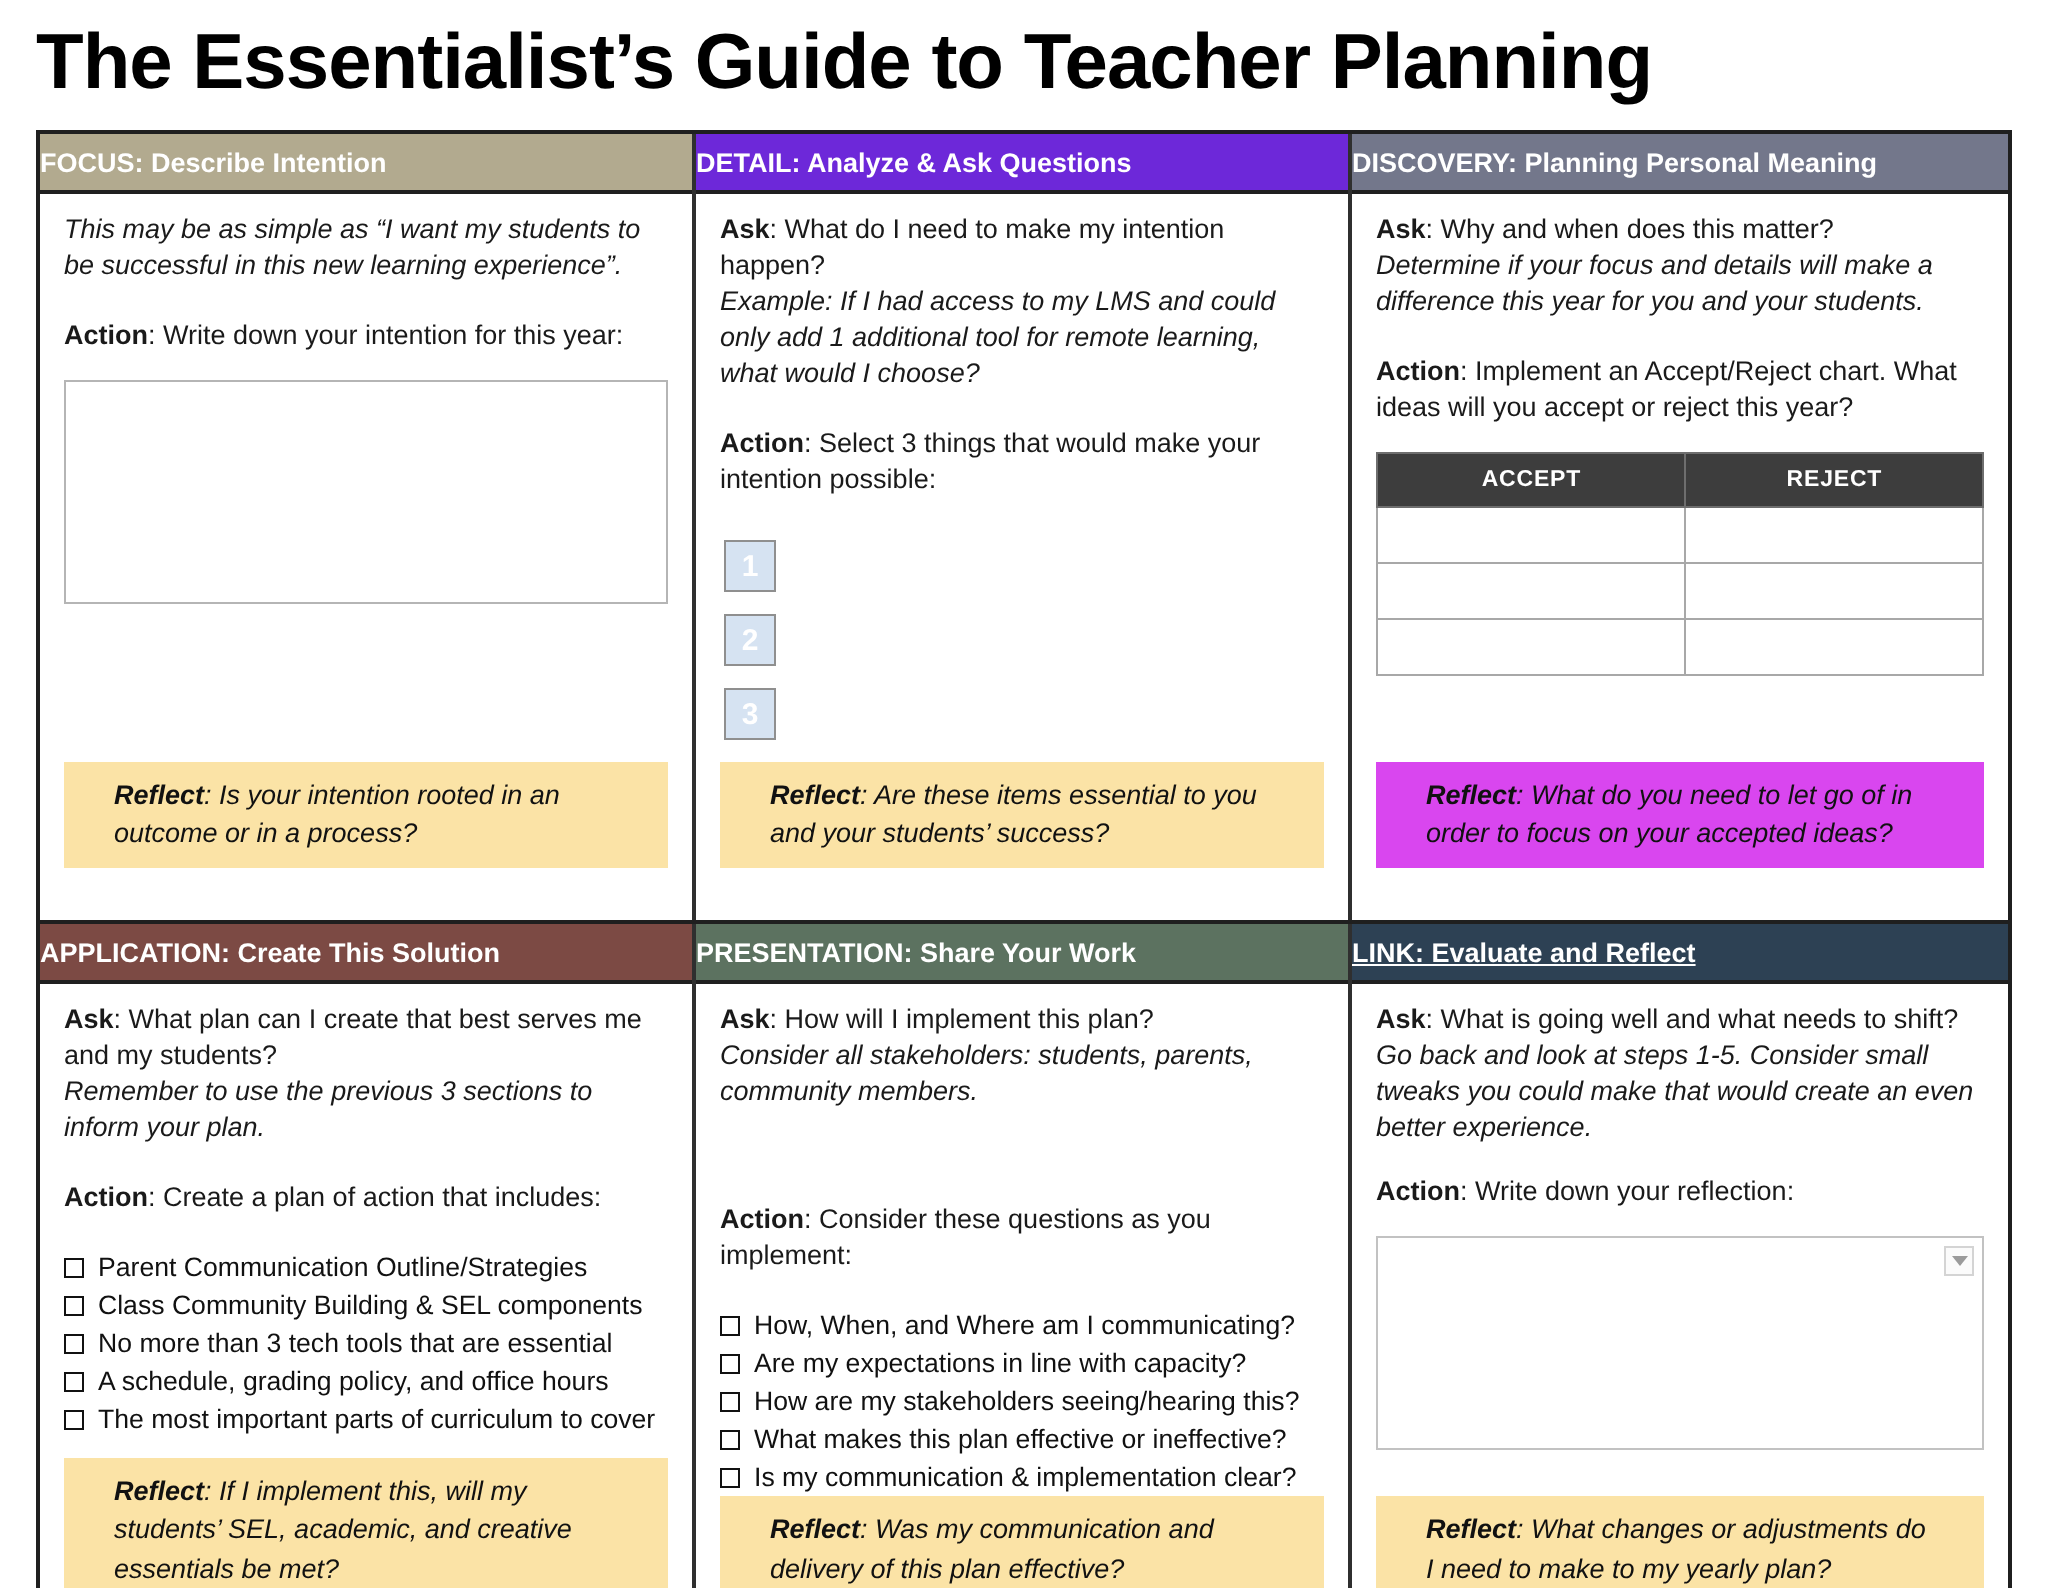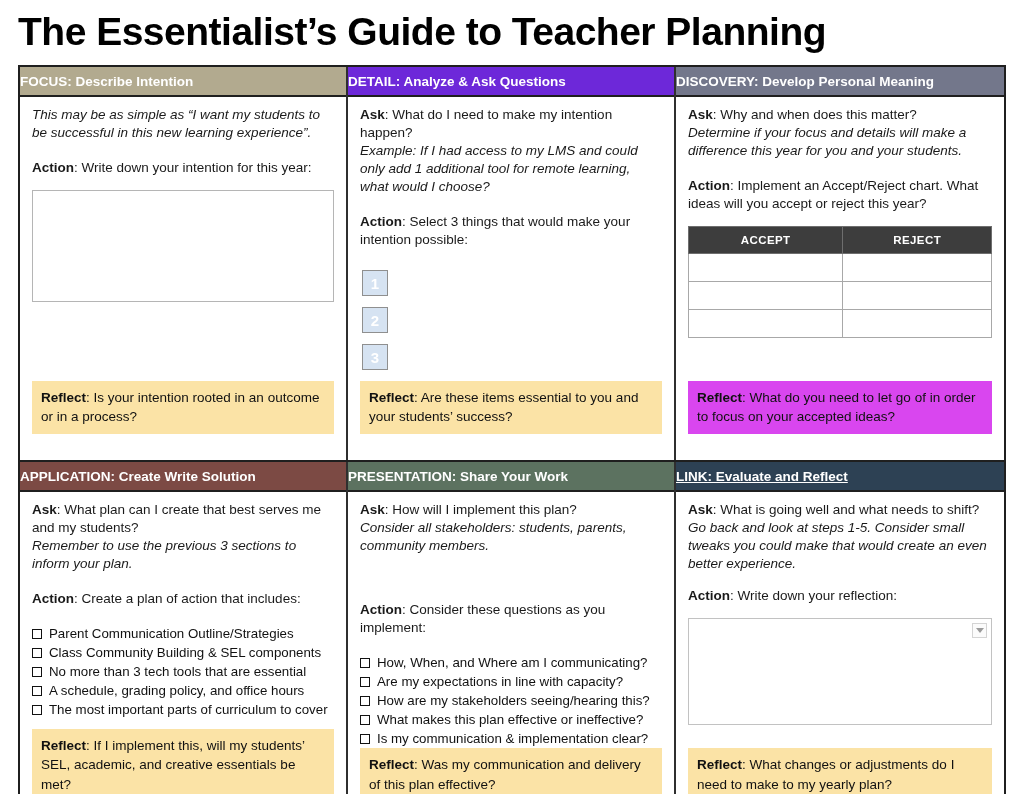--- a/index.html
+++ b/index.html
@@ -121,23 +121,24 @@
   }
   .cbx {
     display: inline-block;
     width: 10px; height: 10px;
     border: 1.6px solid #111111;
     margin-right: 7px;
     flex: none;
   }
   .reflect {
     margin-top: auto;
-    padding: 7px 9px;
+    padding: 7px 25px;
     line-height: 1.45;
     font-size: 13.5px;
+    font-style: italic;
   }
 </style>
 </head>
 <body>
 
 <h1 class="page-title" data-name="page-title">The Essentialist’s Guide to Teacher Planning</h1>
 
 <div class="board" data-name="planning-grid">
 
   <div class="row row1" data-name="grid-row-1">
@@ -161,21 +162,21 @@
         <div class="steps" data-name="step-box-list">
           <div class="step-box" data-name="step-box-1">1</div>
           <div class="step-box" data-name="step-box-2">2</div>
           <div class="step-box" data-name="step-box-3">3</div>
         </div>
         <div class="reflect" data-name="reflect-box-detail" style="background-color: rgb(251, 227, 166);"><b class="inline-label" data-name="reflect-label">Reflect</b><span data-name="reflect-text">: Are these items essential to you and your students’ success?</span></div>
       </div>
     </div>
 
     <div class="cell" data-name="section-discovery">
-      <div class="cell-header" data-name="section-header-discovery" style="background-color: rgb(115, 119, 139);">DISCOVERY: Develop Personal Meaning</div>
+      <div class="cell-header" data-name="section-header-discovery" style="background-color: rgb(115, 119, 139);">DISCOVERY: Planning Personal Meaning</div>
       <div class="cell-body" data-name="section-body-discovery">
         <p class="ask-line" data-name="ask-line"><b class="inline-label" data-name="ask-label">Ask</b><span data-name="ask-text">: Why and when does this matter?</span></p>
         <p class="note" data-name="ask-note">Determine if your focus and details will make a difference this year for you and your students.</p>
         <p class="action-line" data-name="action-line"><b class="inline-label" data-name="action-label">Action</b><span data-name="action-text">: Implement an Accept/Reject chart. What ideas will you accept or reject this year?</span></p>
         <table class="ar-table" data-name="accept-reject-table">
           <thead>
             <tr data-name="accept-reject-header-row">
               <th data-name="accept-column-header">ACCEPT</th>
               <th data-name="reject-column-header">REJECT</th>
             </tr>
@@ -197,21 +198,21 @@
         </table>
         <div class="reflect" data-name="reflect-box-discovery" style="background-color: #d946ef;"><b class="inline-label" data-name="reflect-label">Reflect</b><span data-name="reflect-text">: What do you need to let go of in order to focus on your accepted ideas?</span></div>
       </div>
     </div>
 
   </div>
 
   <div class="row row2" data-name="grid-row-2">
 
     <div class="cell" data-name="section-application">
-      <div class="cell-header" data-name="section-header-application" style="background-color: rgb(124, 74, 68);">APPLICATION: Create Write Solution</div>
+      <div class="cell-header" data-name="section-header-application" style="background-color: rgb(124, 74, 68);">APPLICATION: Create This Solution</div>
       <div class="cell-body" data-name="section-body-application">
         <p class="ask-line" data-name="ask-line"><b class="inline-label" data-name="ask-label">Ask</b><span data-name="ask-text">: What plan can I create that best serves me and my students?</span></p>
         <p class="note" data-name="ask-note">Remember to use the previous 3 sections to inform your plan.</p>
         <p class="action-line" data-name="action-line"><b class="inline-label" data-name="action-label">Action</b><span data-name="action-text">: Create a plan of action that includes:</span></p>
         <div class="checklist" data-name="plan-checklist">
           <div class="check-item" data-name="checklist-item">
               <span class="cbx" data-name="checkbox-icon"></span>
               <span data-name="checklist-item-label">Parent Communication Outline/Strategies</span>
             </div>
           <div class="check-item" data-name="checklist-item">

